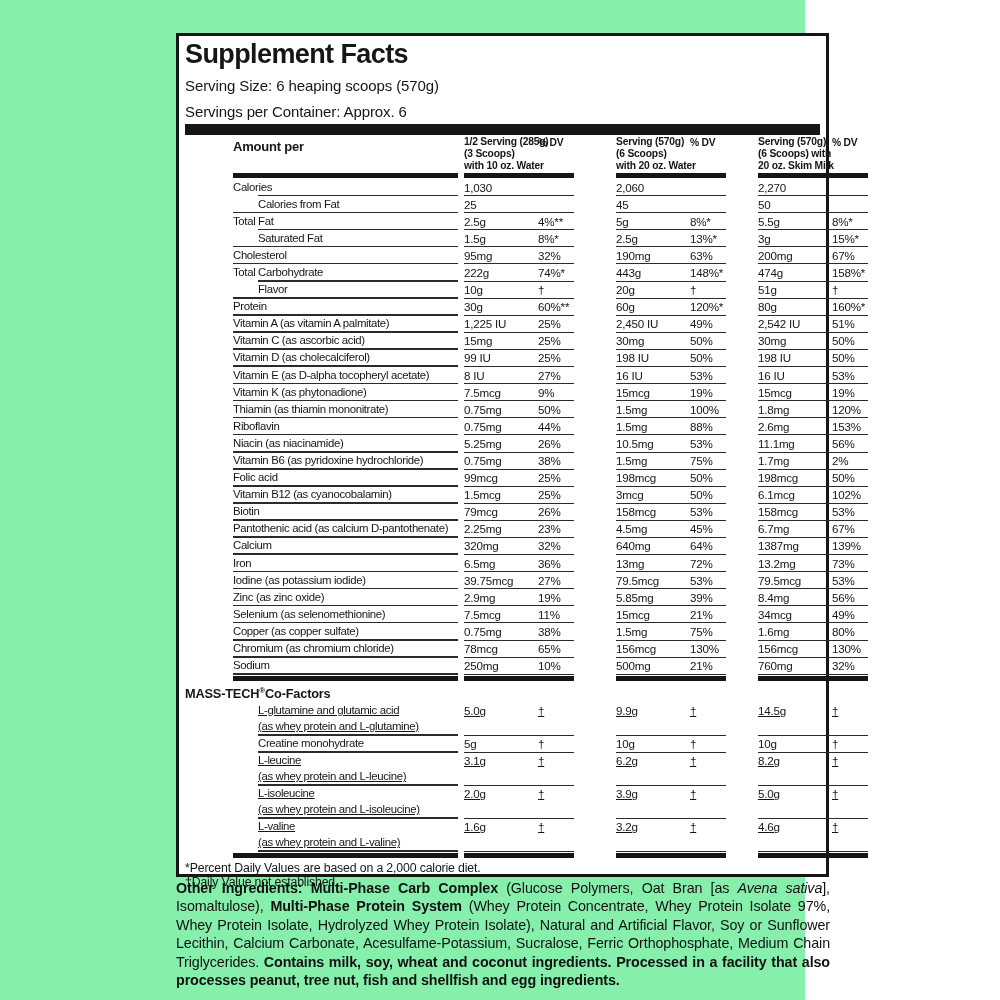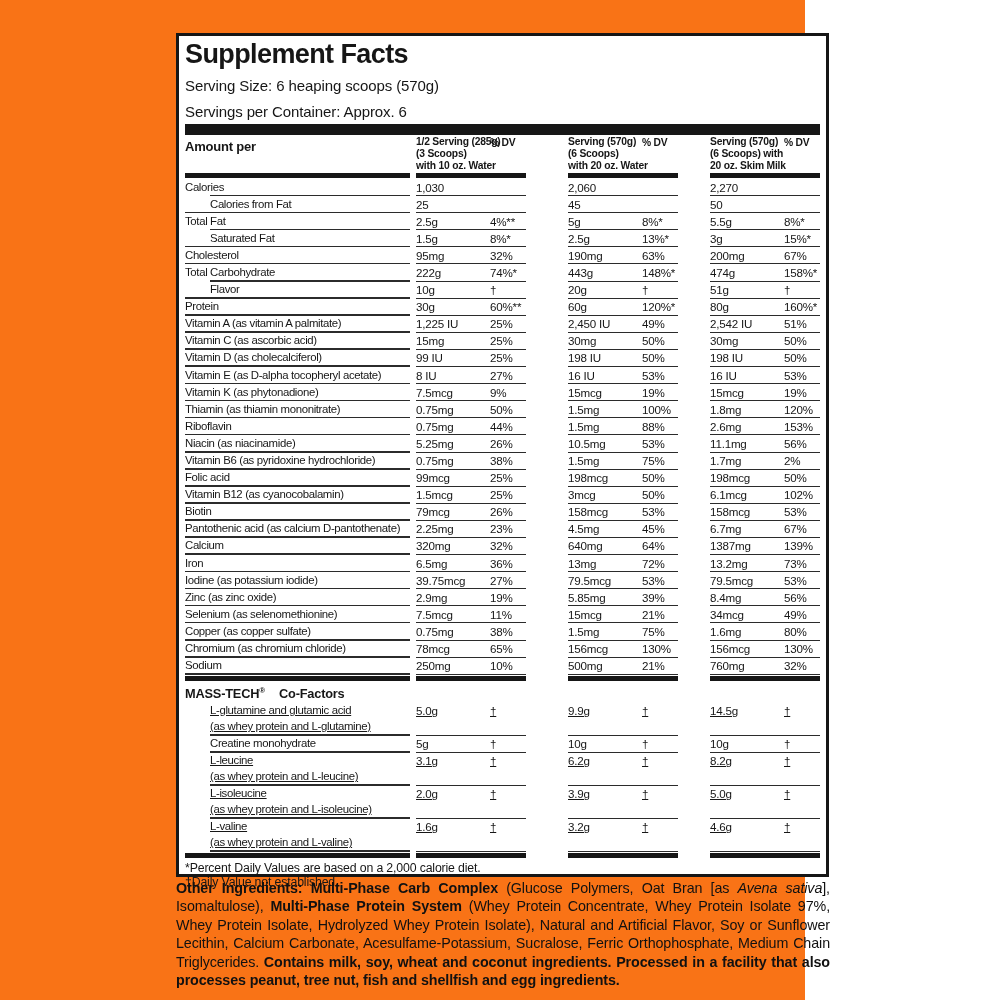--- a/index.html
+++ b/index.html
@@ -1,30 +1,30 @@
 <!DOCTYPE html>
 <html><head>
 <meta charset="utf-8">
 <style>
   * { margin:0; padding:0; box-sizing:border-box; }
   html,body { width:1000px; height:1000px; background:#ffffff; }
   body { font-family:"Liberation Sans", sans-serif; color:#161616; }
-  .page { position:relative; width:805px; height:1000px; background:#f97316; }
+  .page { position:relative; width:805px; height:1000px; background:#86efac; }
 
   .label-box {
     position:absolute; left:176px; top:33px; width:653px; height:844px;
     border:3px solid #161616; background:#fff; padding:3px 6px;
   }
 
   .title { font-size:27px; font-weight:bold; letter-spacing:-0.6px; line-height:29px; margin-top:1px; }
   .serv { font-size:15px; line-height:18px; letter-spacing:-0.1px;margin-top:8px; }
 
   .fullbar { height:11px; background:#161616; margin-top:3px; margin-bottom:1px; }
 
-  .grid7 { display:grid; grid-template-columns:225px 6px 110px 42px 110px 32px 110px; }
+  .grid7 { display:grid; grid-template-columns:225px 6px 110px 42px 110px 32px 110px;margin-left:48px; }
 
   .hdr-row { height:37px; align-items:start; }
   .amount-per { font-size:13px; font-weight:bold; letter-spacing:-0.2px; padding-top:3px; }
   .col-hdr { position:relative; }
   .col-hdr .hl { font-size:10.3px; font-weight:bold; line-height:11.8px; letter-spacing:-0.2px; white-space:nowrap; }
   .dvh { position:absolute; left:74px; top:1px; font-size:10.3px; font-weight:bold; letter-spacing:-0.2px; }
 
   .bar-row { height:5px; margin-bottom:1px; }
   .bar-row .bar { background:#161616; height:5px; }
 
@@ -32,21 +32,21 @@
   .nrow.tall { height:33px;text-decoration:underline; }
   .cell { position:relative; height:100%; }
   .lname, .lsub { font-size:11.4px; letter-spacing:-0.35px; line-height:15.5px; white-space:nowrap; padding-top:0.5px; }
   .ind { padding-left:25px; }
   .sep { position:absolute; bottom:0; right:0; height:1.6px; background:#2b2b2b; }
   .grp { border-bottom:1.6px solid #2b2b2b; display:grid; grid-template-columns:74px 36px; align-content:start; }
   .amt, .dv { font-size:11.6px; letter-spacing:-0.2px; line-height:15.5px; white-space:nowrap; padding-top:0.5px; }
 
   .cof-head { height:21px; font-size:12.8px; font-weight:bold; letter-spacing:-0.2px; padding-top:4px; }
   .cof-head .reg { font-size:8px; vertical-align:super; }
-  .cof-head .rest { margin-left:14px; }
+  .cof-head .rest { margin-left:0; }
 
   .footnotes { padding-top:2px; }
   .footnotes div { font-size:12.3px; line-height:14px; letter-spacing:-0.15px; }
 
   .ingredients {
     position:absolute; left:176px; top:879px; width:654px;
     font-size:14.3px; line-height:18.4px; letter-spacing:-0.1px;
     text-align:justify; color:#111;
   }
   .ingredients .b { font-weight:bold; }

